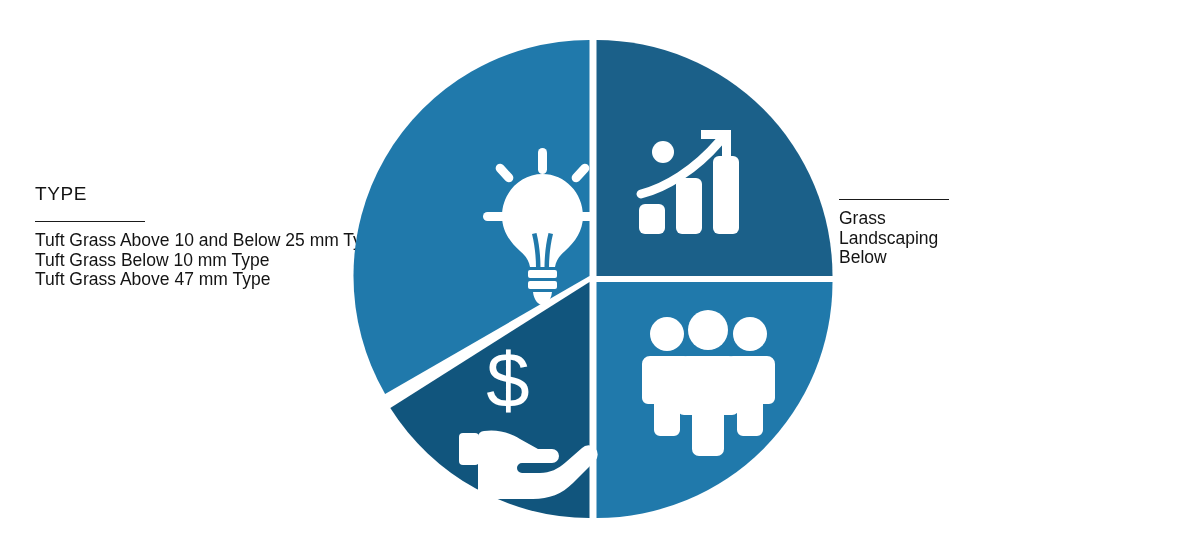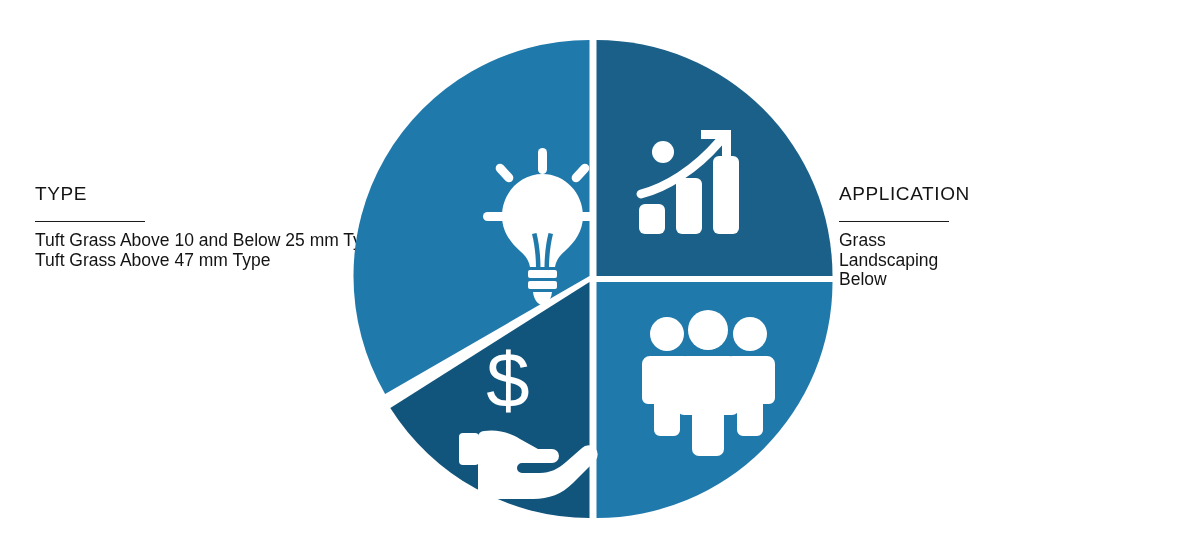--- a/index.html
+++ b/index.html
@@ -44,26 +44,26 @@
 </head>
 <body>
 
 <div id="stage">
 
   <div class="panel" id="panel-type">
     <div class="panel-title">TYPE</div>
     <div class="rule"></div>
     <ul class="panel-list">
       <li>Tuft Grass Above 10 and Below 25 mm Type</li>
+      <li>Tuft Grass Below 10 mm Type</li>
       <li>Tuft Grass Above 47 mm Type</li>
     </ul>
   </div>
 
   <div class="panel" id="panel-application">
-    <div class="panel-title">APPLICATION</div>
     <div class="rule"></div>
     <ul class="panel-list">
       <li>Grass</li>
       <li>Landscaping</li>
       <li>Below</li>
     </ul>
   </div>
 
   <div id="wheel">
     <svg width="496" height="496" viewBox="0 0 496 496" xmlns="http://www.w3.org/2000/svg">

